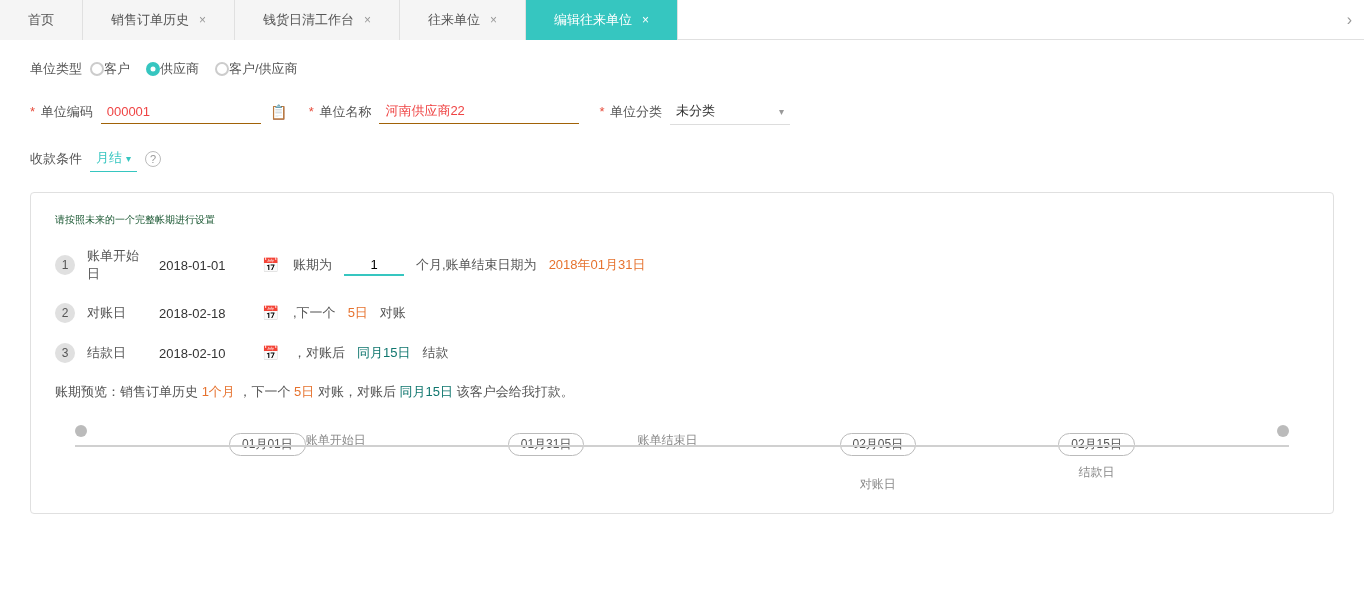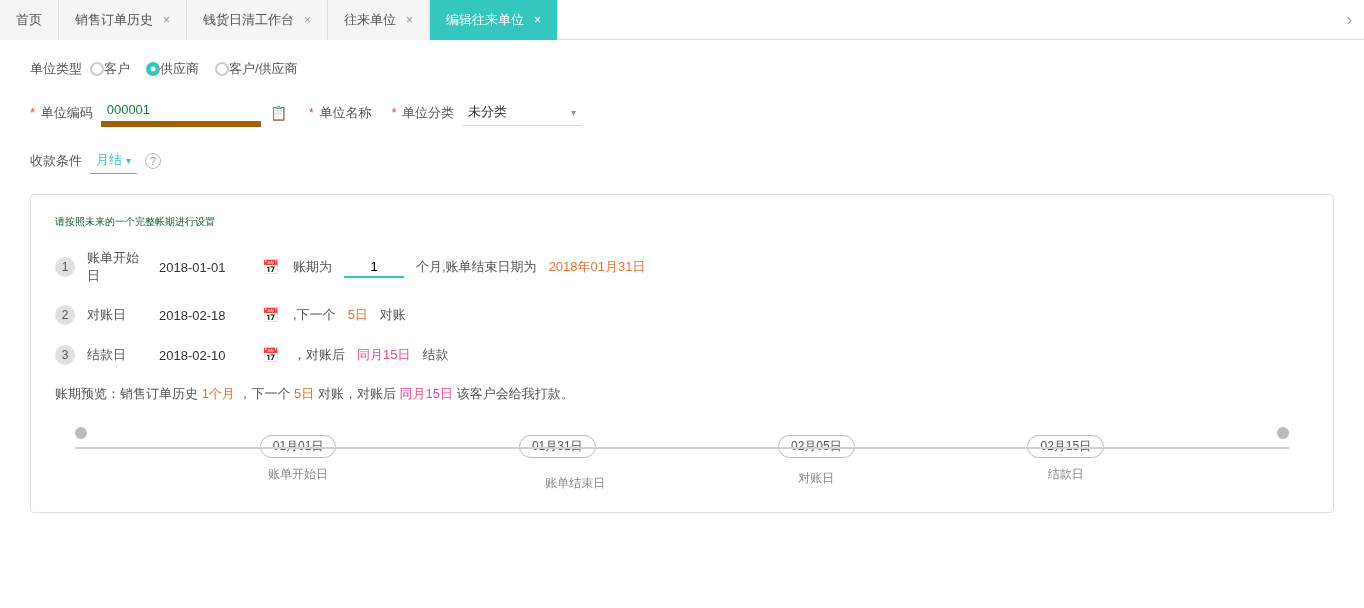--- a/index.html
+++ b/index.html
@@ -10,21 +10,21 @@
       display: flex;
       align-items: center;
       background: #fff;
       border-bottom: 1px solid #e0e0e0;
       height: 40px;
       padding-left: 0;
     }
     .tab-item {
       display: flex;
       align-items: center;
-      padding: 0 16px;
+      padding: 0 28px;
       height: 40px;
       font-size: 13px;
       color: #555;
       cursor: pointer;
       border-right: 1px solid #e0e0e0;
       background: #f5f5f5;
       gap: 6px;
       white-space: nowrap;
     }
     .tab-item.active {
@@ -111,24 +111,24 @@
       transform: translate(-50%, -50%);
       width: 5px;
       height: 5px;
       border-radius: 50%;
       background: #fff;
     }
 
     
     .input-field {
       border: none;
-      border-bottom: 6px solid #a16207;
+      border-bottom: 1px solid #a16207;
       padding: 4px 6px;
       font-size: 13px;
-      color: #15803d;
+      color: #ef4444;
       outline: none;
       background: transparent;
     }
     .input-wide { width: 160px; }
     .input-medium { width: 200px; }
 
     
     .cal-icon {
       display: inline-flex;
       align-items: center;
@@ -217,21 +217,21 @@
     .row-date {
       font-size: 13px;
       color: #333;
       width: 90px;
     }
     .row-desc {
       font-size: 13px;
       color: #555;
     }
     .highlight-orange { color: #e6722e; }
-    .highlight-teal { color: #ec4899; }
+    .highlight-teal { color: #0f766e; }
 
     .period-input {
       border: none;
       border-bottom: 2px solid #36c6c0;
       width: 60px;
       padding: 2px 4px;
       font-size: 13px;
       outline: none;
       text-align: center;
     }
@@ -298,20 +298,21 @@
         <span>单位编码</span>
       </span>
       <input class="input-field input-wide" type="text" value="000001" style="">
       <span class="cal-icon">📋</span>
     </div>
     <div class="form-group">
       <span class="form-label">
         <span class="required-star">*</span>
         <span>单位名称</span>
       </span>
+      <input class="input-field input-medium" type="text" value="河南供应商22" style="">
     </div>
     <div class="form-group">
       <span class="form-label">
         <span class="required-star">*</span>
         <span>单位分类</span>
       </span>
       <div class="select-field2">
         <span class="select-value2">未分类</span>
         <span class="chevron-icon2">▾</span>
       </div>
@@ -376,31 +377,31 @@
     <div style="position: relative; padding: 0 20px;">
 
       <div style="position: absolute; top: 20px; left: 20px; right: 20px; height: 2px; background: #d0d0d0;"></div>
 
       <div style="display: flex; justify-content: space-between; align-items: flex-start;">
 
         <div style="display: flex; flex-direction: column; align-items: center; gap: 8px;">
           <div style="width: 12px; height: 12px; border-radius: 50%; background: #bbb; z-index:1;"></div>
         </div>
 
-        <div style="display: flex; flex-direction: column; align-items: center; gap: 8px; justify-content: center;">
+        <div style="display: flex; flex-direction: row; align-items: center;  justify-content: center;">
           <div style="border: 1px solid #bbb; border-radius: 12px; padding: 2px 12px; font-size: 12px; color: #555; background: #fff; white-space: nowrap; margin-top: 8px;">01月01日</div>
           <span style="font-size: 12px; color: #888;">账单开始日</span>
         </div>
 
-        <div style="display: flex; flex-direction: column; align-items: center; gap: 17px;">
+        <div style="display: flex; flex-direction: row; align-items: center; gap: 17px;">
           <div style="border: 1px solid #bbb; border-radius: 12px; padding: 2px 12px; font-size: 12px; color: #555; background: #fff; white-space: nowrap; margin-top: 8px;">01月31日</div>
           <span style="font-size: 12px; color: #888; margin-left: 36px;">账单结束日</span>
         </div>
 
-        <div style="display: flex; flex-direction: column; align-items: center; gap: 12px;">
+        <div style="display: flex; flex-direction: column; align-items: center; gap: 20px;">
           <div style="border: 1px solid #bbb; border-radius: 12px; padding: 2px 12px; font-size: 12px; color: #555; background: #fff; white-space: nowrap; margin-top: 8px;">02月05日</div>
           <span style="font-size: 12px; color: #888;">对账日</span>
         </div>
 
         <div style="display: flex; flex-direction: column; align-items: center; gap: 8px;">
           <div style="border: 1px solid #bbb; border-radius: 12px; padding: 2px 12px; font-size: 12px; color: #555; background: #fff; white-space: nowrap; margin-top: 8px;">02月15日</div>
           <span style="font-size: 12px; color: #888;">结款日</span>
         </div>
 
         <div style="display: flex; flex-direction: column; align-items: center; gap: 8px;">

